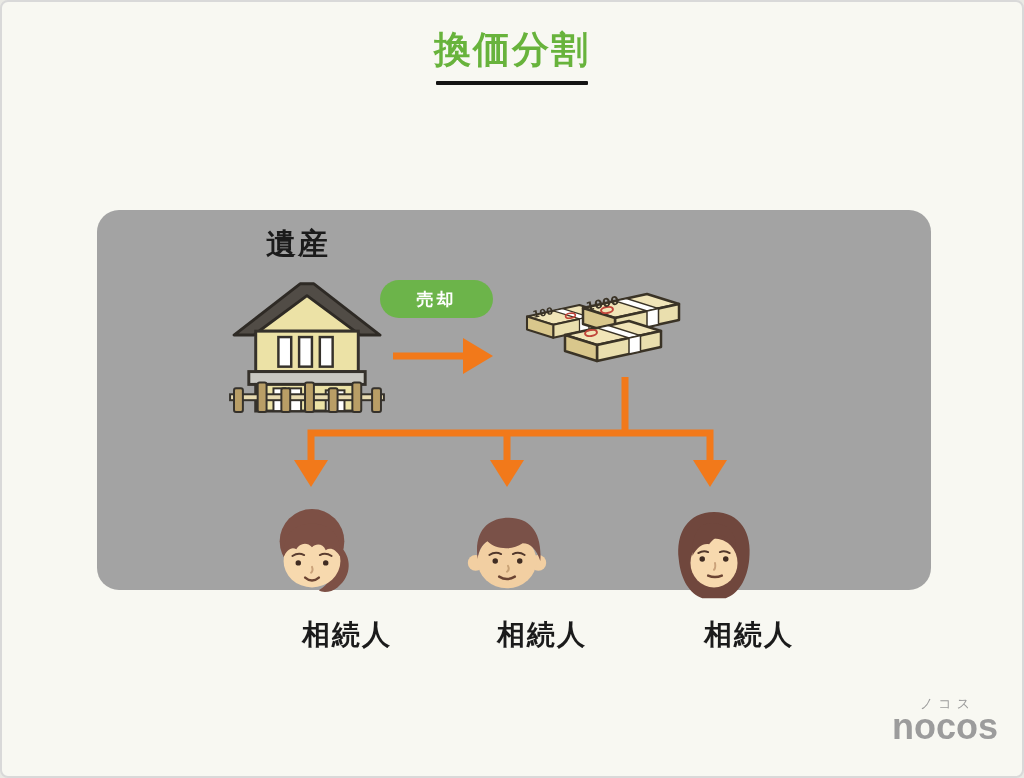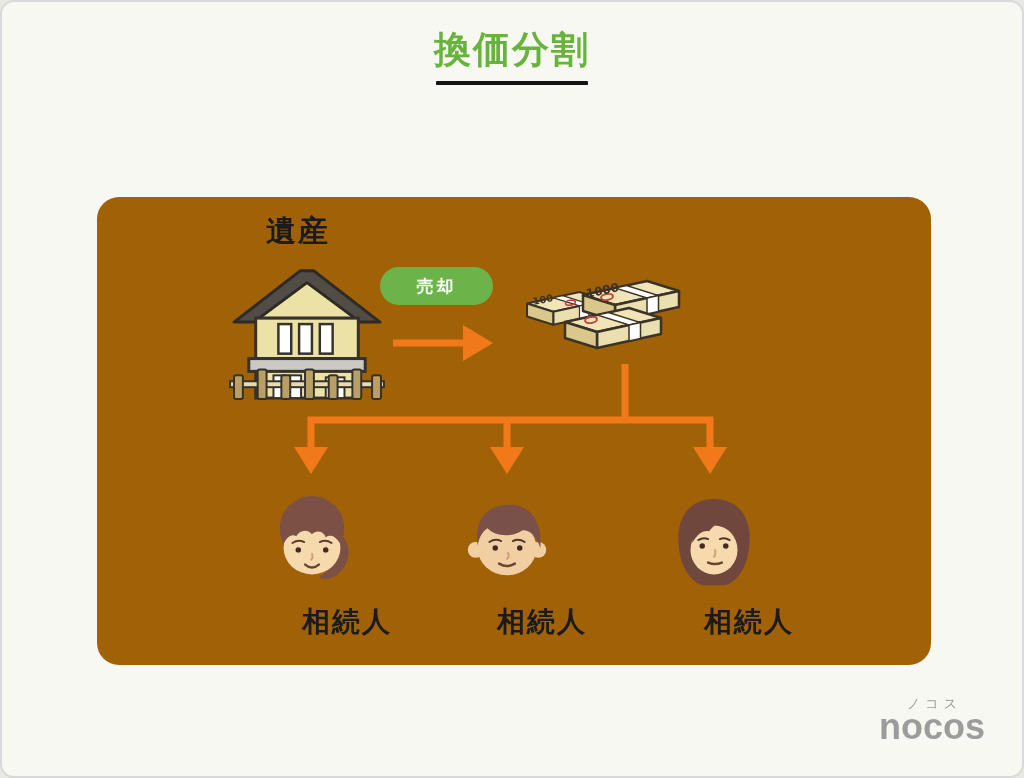--- a/index.html
+++ b/index.html
@@ -2,21 +2,21 @@
 <html><head>
 <meta charset="utf-8">
 <style>
   html,body{margin:0;padding:0;background:#e9e9e4;}
   *{box-sizing:border-box;}
   .canvas{
     position:relative;
     width:1024px;height:778px;
     background:#f8f8f2;
     border:2px solid #d9d9d9;
-    border-radius:14px;
+    border-radius:8px;
     overflow:hidden;
     font-family:"Liberation Sans","DejaVu Sans",sans-serif;
     color:#1b1b1b;
   }
   
   .title-wrap{position:absolute;top:26px;left:0;right:0;text-align:center;}
   .page-title{
     display:inline-block;
     font-size:37px;font-weight:800;letter-spacing:2px;
     color:#68b33c;line-height:1.2;
@@ -24,22 +24,22 @@
   .title-underline{
     width:152px;height:4px;background:#141414;
     margin:9px auto 0;border-radius:1px;
   }
   .page-subtitle{
     position:absolute;top:121px;left:0;right:0;text-align:center;
     font-size:31px;font-weight:800;letter-spacing:1px;color:#1b1b1b;
   }
   
   .panel{
-    position:absolute;left:95px;top:195px;width:834px;height:468px;
-    background:#a16207;border-radius:22px;
+    position:absolute;left:95px;top:208px;width:834px;height:380px;
+    background:#a3a3a3;border-radius:22px;
   }
   .sec-label{
     position:absolute;text-align:center;
     font-size:30px;font-weight:800;color:#1b1b1b;letter-spacing:2px;
   }
   .estate-label{left:141px;top:14px;width:120px;}
   .money-label{left:461px;top:28px;width:120px;}
   .badge{
     position:absolute;display:flex;align-items:center;justify-content:center;
     background:#6cb44a;color:#ffffff;
@@ -57,21 +57,21 @@
   .avatar-2{left:361px;}
   .avatar-3{left:568px;}
   .heir-label{
     position:absolute;top:406px;width:160px;text-align:right;
     font-size:28px;font-weight:800;letter-spacing:2px;color:#1b1b1b;
   }
   .heir-label-1{left:135px;}
   .heir-label-2{left:330px;}
   .heir-label-3{left:537px;}
   
-  .logo{position:absolute;right:37px;bottom:31px;text-align:center;color:#9c9c9c;}
+  .logo{position:absolute;right:24px;bottom:31px;text-align:center;color:#9c9c9c;}
   .logo-kana{font-size:13px;letter-spacing:5px;margin-bottom:-4px;padding-left:5px;}
   .logo-text{font-size:36px;font-weight:800;line-height:1.0;letter-spacing:0px;}
 </style>
 </head>
 <body>
 
 <div class="canvas">
 
   <div class="title-wrap">
     <div class="page-title">換価分割</div>

